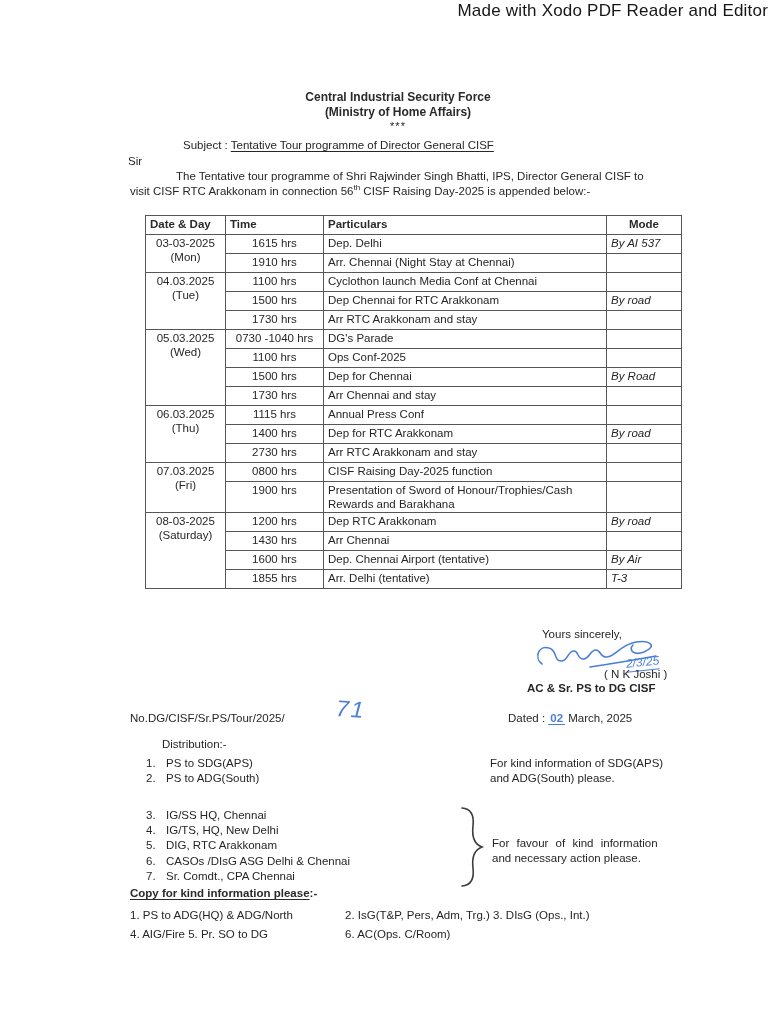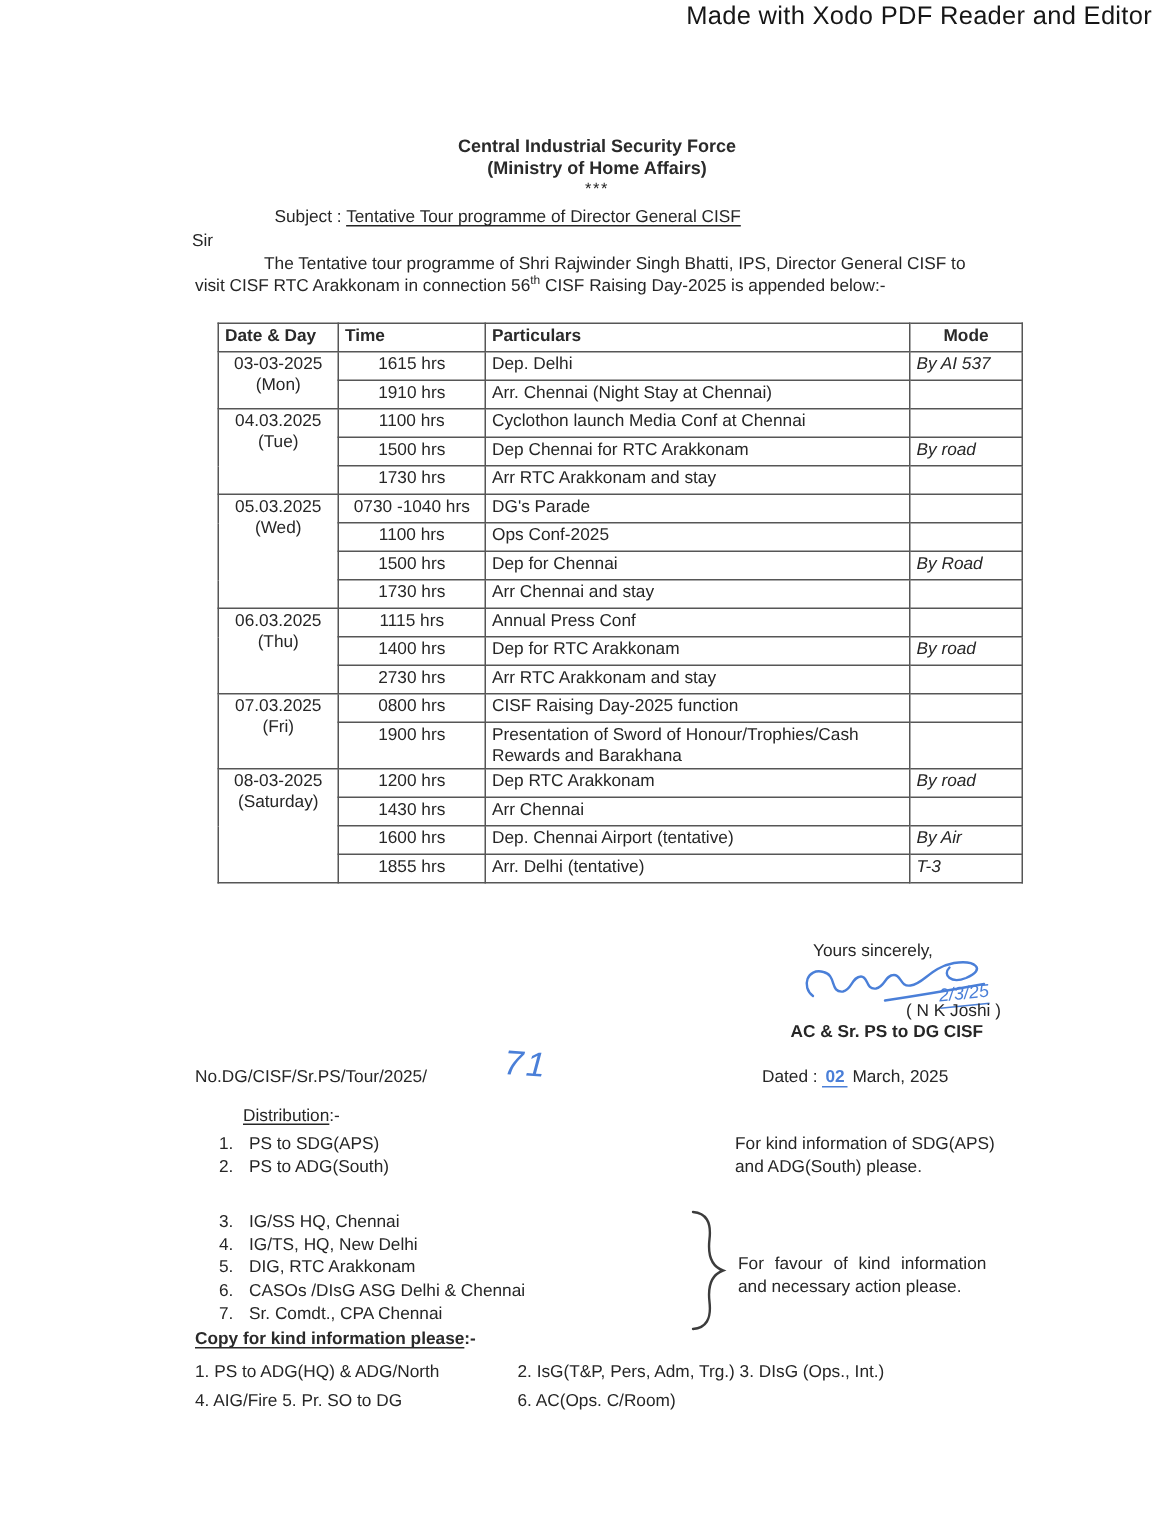--- a/index.html
+++ b/index.html
@@ -52,21 +52,21 @@
 
   .ref-left { top:711px; left:130px; }
   .ref-num {
     top:702px; left:336px; font-size:23px; font-style:italic;
     transform:rotate(4deg); letter-spacing:2px;
   }
   .ref-right { top:711px; left:508px; }
   .dated-hand { font-weight:bold; border-bottom:1px solid #4a7fd8; padding:0 2px; }
 
   .dist-heading { top:737px; left:130px; font-weight:normal; }
-  .dist-heading .u { text-decoration:underline; text-underline-offset:2px;padding-left:32px; }
+  .dist-heading .u { text-underline-offset:2px;padding-left:32px; }
   .list { left:146px; width:300px; }
   .list .li { display:flex; line-height:15px; }
   .list .num { width:20px; }
   .list1 { top:756px; }
   .list2 { top:808px; }
   .list2 .li { line-height:15.2px; }
   .note1 { top:756px; left:490px; width:180px; line-height:15px; }
   .note2 { top:836px; left:492px; width:180px; line-height:15px; }
   .note2 .l1 { word-spacing:4px; }
   .brace-svg { top:806px; left:458px; }

